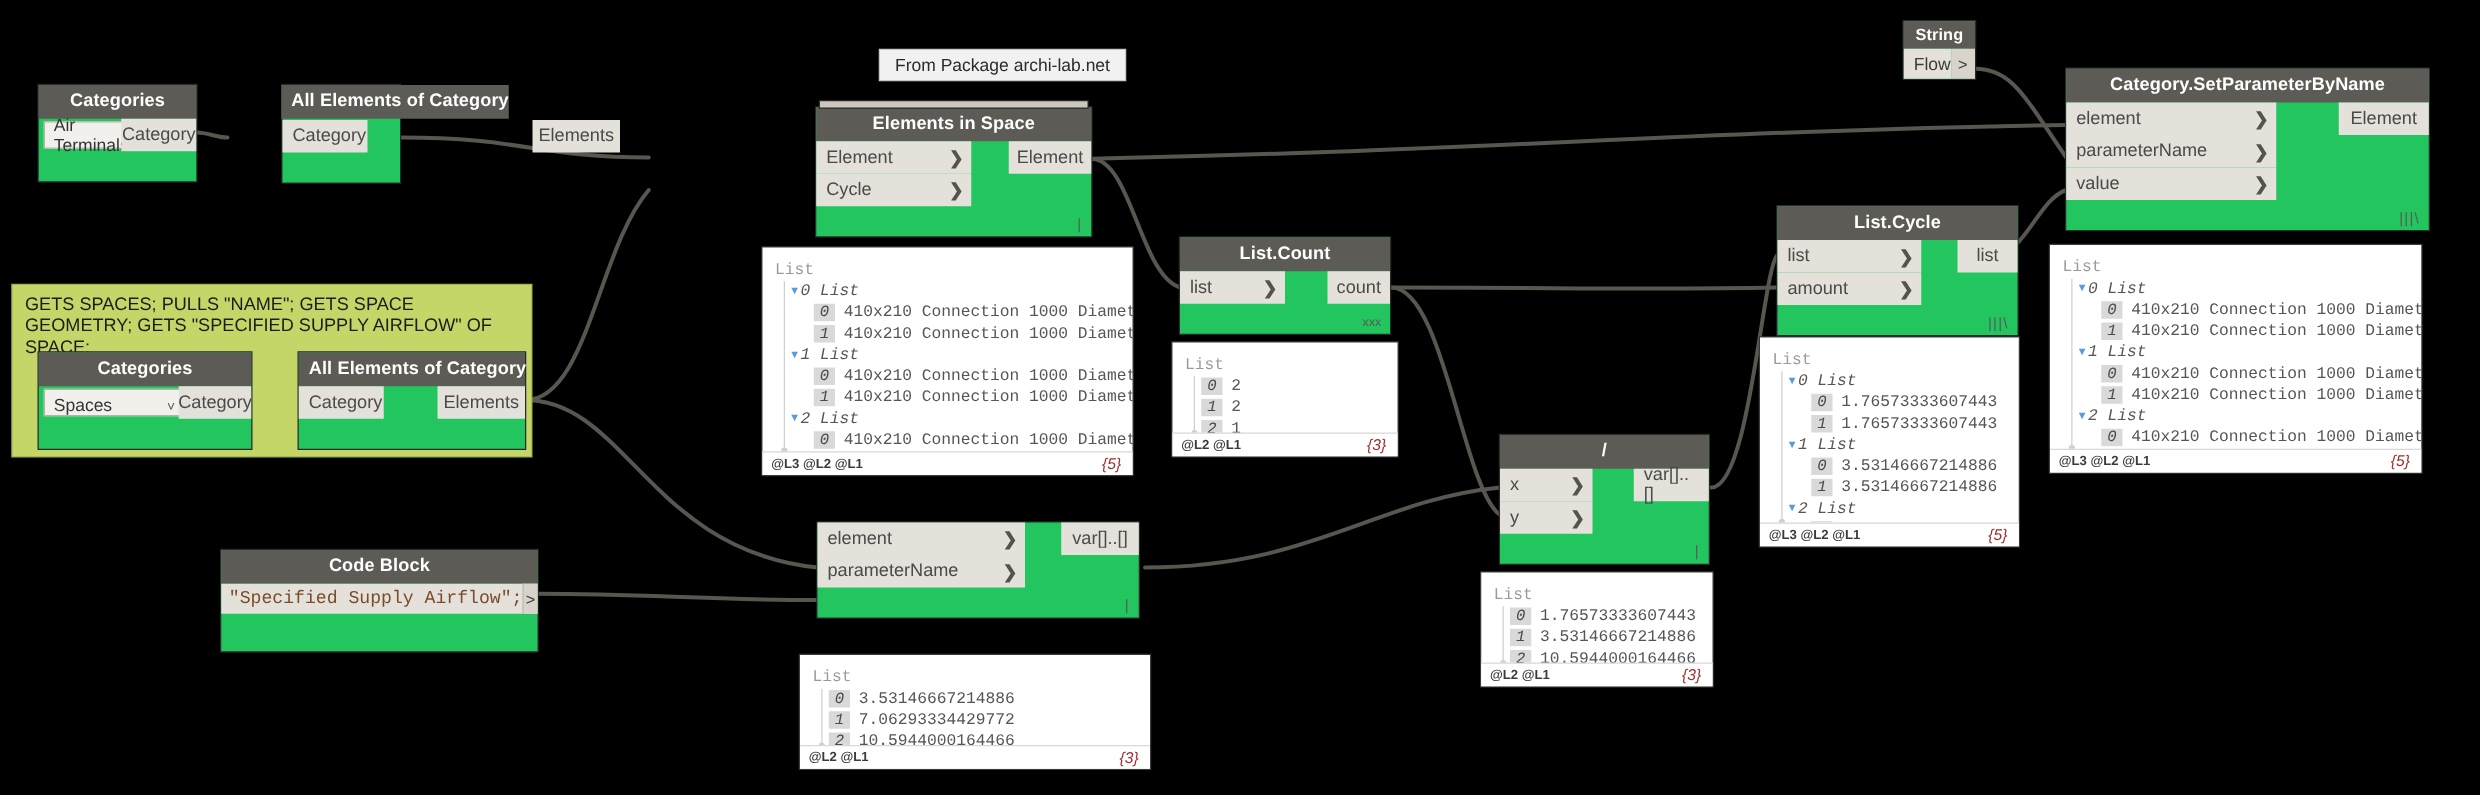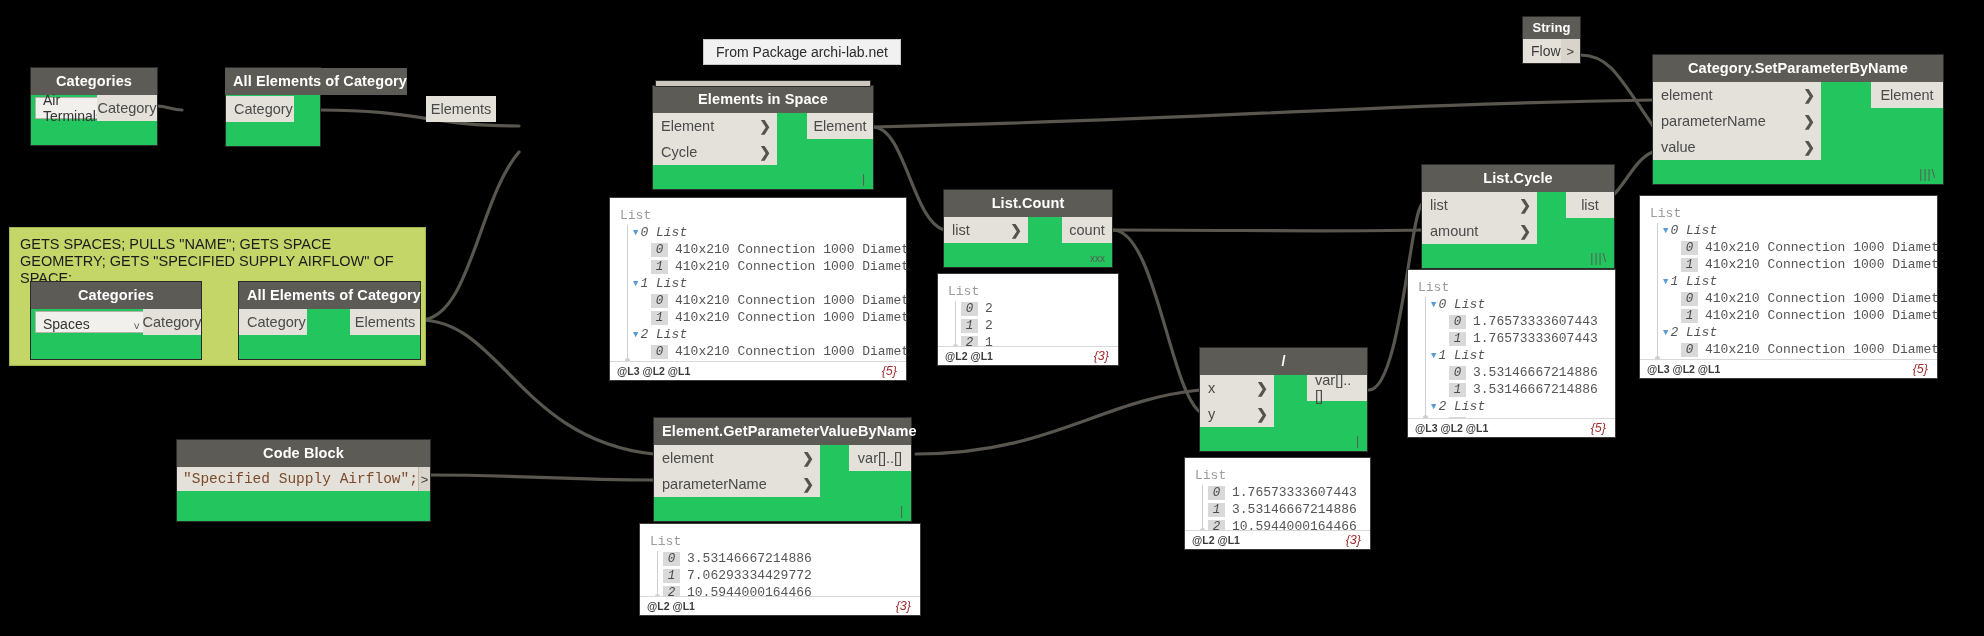--- a/index.html
+++ b/index.html
@@ -334,21 +334,20 @@
   <div class="node" style="left:177px; top:440px; width:253px;">
     <div class="hdr">Code Block</div>
     <div class="cbline">
       <div class="cbcode">"Specified Supply Airflow";</div>
       <div class="cbout">&gt;</div>
     </div>
     <div class="foot" style="height:30px;"></div>
   </div>
 
   <div class="node" style="left:654px; top:418px; width:257px;">
-    <div class="hdr">Element.GetParameterValueByName</div>
     <div class="ports">
       <div class="prow">
         <div class="pin" style="width:166px;">
           <span>element</span>
           <span class="car">❯</span>
         </div>
         <div class="pout" style="width:62px;">
           <span>var[]..[]</span>
         </div>
       </div>

